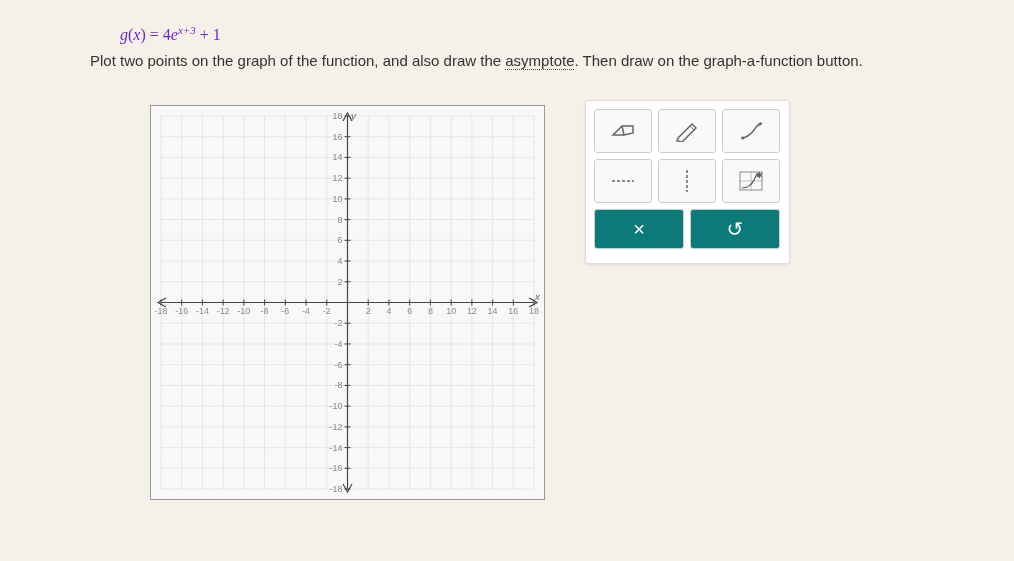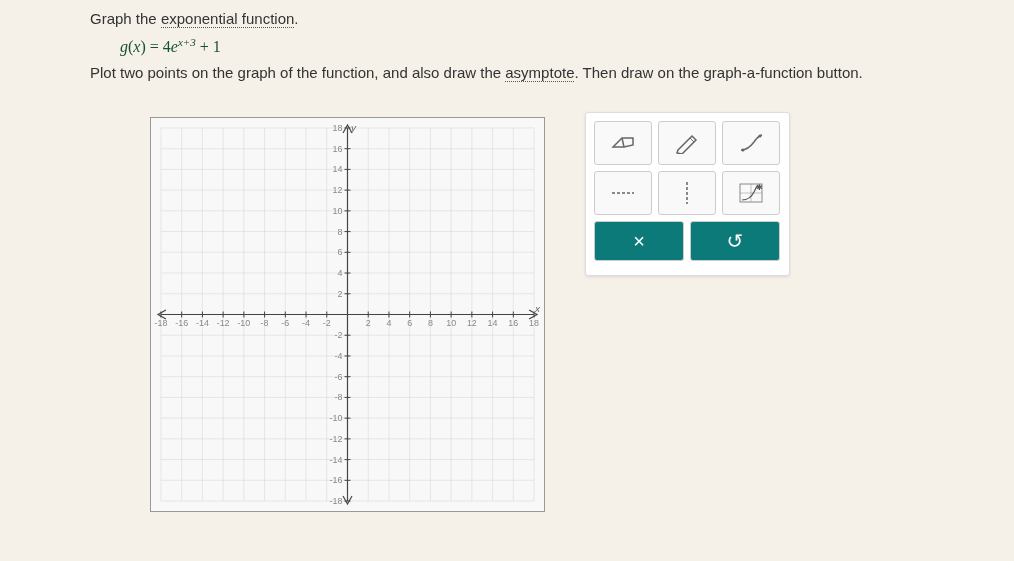--- a/index.html
+++ b/index.html
@@ -19,22 +19,22 @@
       color: #333;
       margin-bottom: 8px;
       margin-left: 60px;
     }
     .dotted {
       border-bottom: 1px dotted #555;
       display: inline-block;
     }
     .equation {
       font-size: 16px;
-      color: #14532d;
-      margin: 2px 0 8px 90px;
+      color: #6d28d9;
+      margin: 14px 0 8px 90px;
       font-family: 'Times New Roman', serif;
     }
     .equation .func { font-style: italic; }
     .equation .exp { font-size: 11px; vertical-align: super; font-style: italic;}
     .instruction2 {
       font-size: 15px;
       color: #333;
       margin-left: 60px;
       margin-bottom: 35px;
     }
@@ -89,23 +89,20 @@
       height: 40px;
       font-size: 20px;
     }
     .tick-label { font-size: 9px; fill: #888; font-family: Arial; }
     .axis-label { font-size: 10px; fill: #666; font-style: italic; }
   </style>
 </head>
 <body>
 
 <div class="content">
-  <div class="instruction">
-    <span>Graph the </span><span class="dotted">exponential function</span><span>.</span>
-  </div>
 
   <div class="equation">
     <span class="func">g</span>(<span class="func">x</span>) = <span>4</span><span class="func">e</span><sup class="exp">x+3</sup> <span>+ 1</span>
   </div>
 
   <div class="instruction2">
     <span>Plot two points on the graph of the function, and also draw the </span><span class="dotted">asymptote</span><span>. Then draw on the graph-a-function button.</span>
   </div>
 
   <div class="bottom-area">

